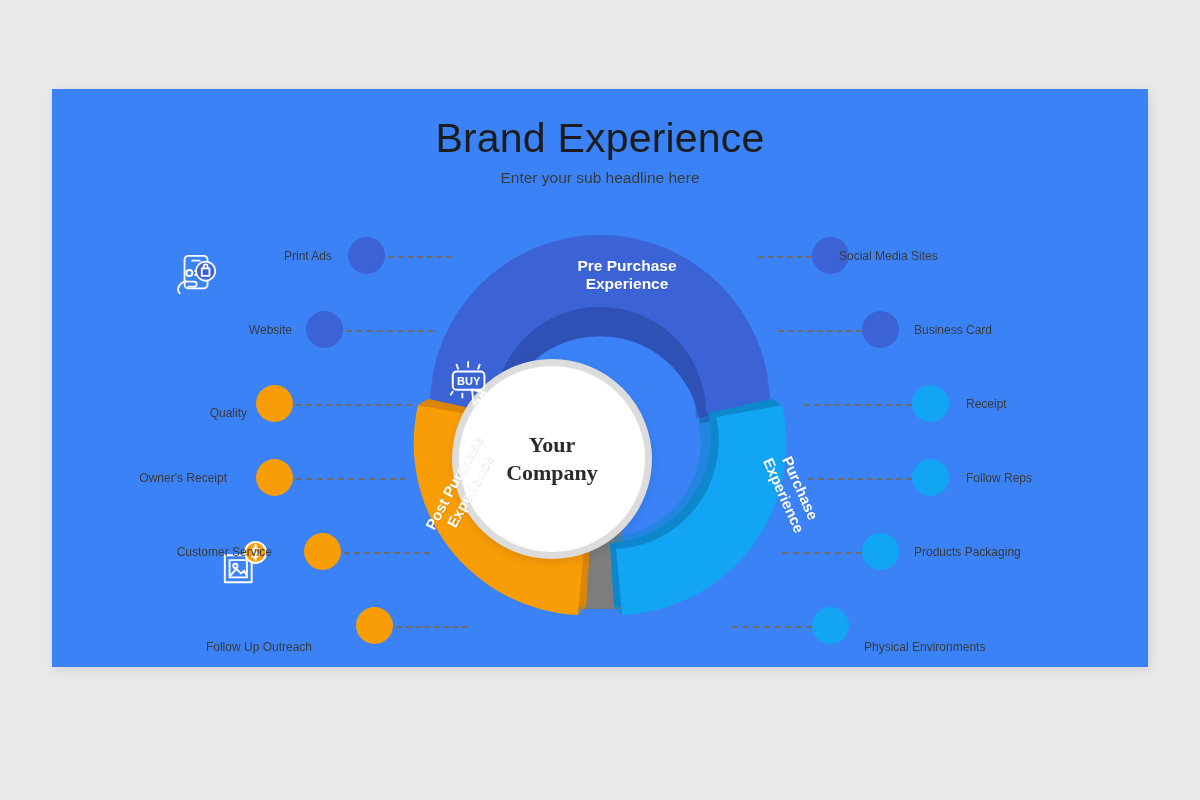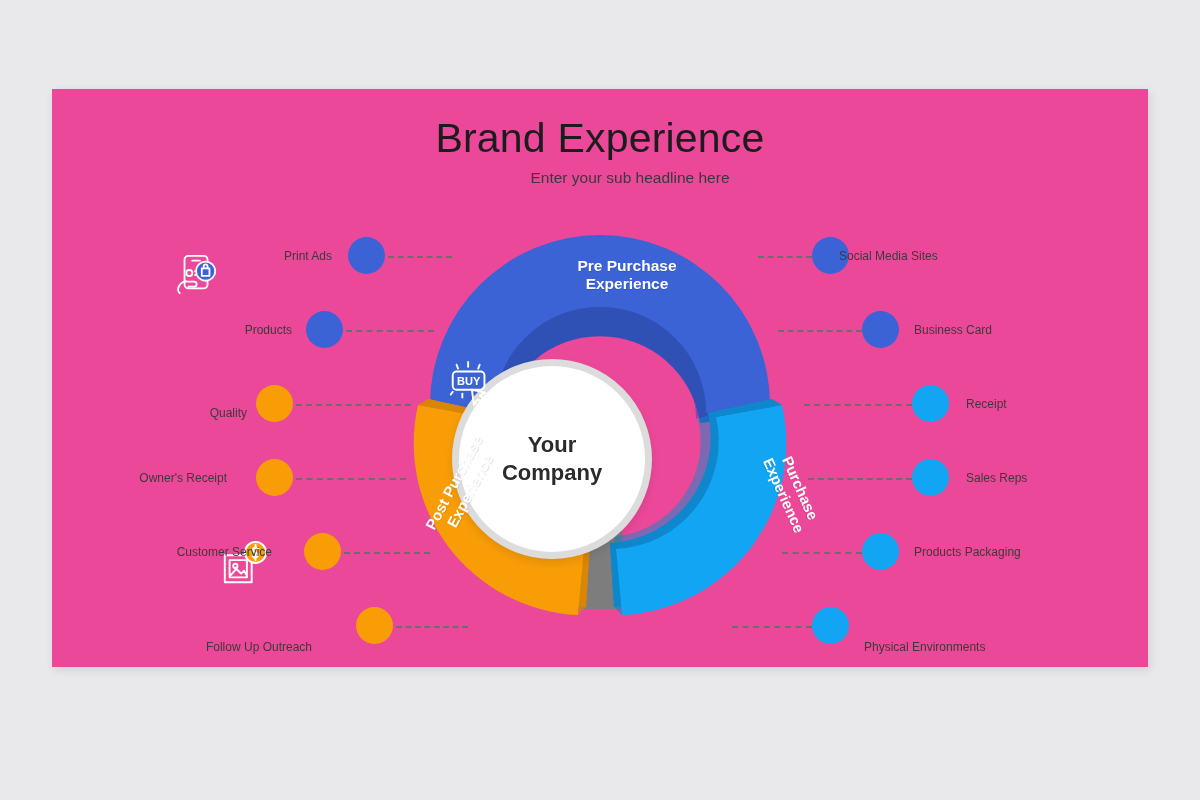--- a/index.html
+++ b/index.html
@@ -10,41 +10,40 @@
     overflow: hidden;
   }
   #stage {
     position: relative;
     width: 1200px; height: 800px;
   }
   #slide-card {
     position: absolute;
     left: 52px; top: 89px;
     width: 1096px; height: 578px;
-    background: #ec4899;
+    background: #3b82f6;
     box-shadow: 2px 3px 9px rgba(0,0,0,0.10);
   }
   #page-title {
     position: absolute;
     left: 0; top: 26px;
     width: 1096px;
     text-align: center;
     font-size: 41px;
     font-weight: normal;
     color: #1c1c1c;
     letter-spacing: 0.2px;
   }
   #page-subtitle {
     position: absolute;
     left: 0; top: 80px;
     width: 1096px;
     text-align: center;
     font-size: 15.5px;
     color: #3a3a3a;
-    padding-left: 30px;
   }
 
   
   #diagram {
     position: absolute;
     left: 0; top: 0;
     width: 1096px; height: 618px;
   }
   #donut-svg { position: absolute; left: 348px; top: 120px; }
 
@@ -87,20 +86,21 @@
     justify-content: center;
     box-shadow: 0 4px 9px rgba(0,0,0,0.10);
   }
   #center-hub-text {
     font-size: 22px;
     font-weight: bold;
     color: #2b2b2b;
     text-align: center;
     line-height: 1.28;
     white-space: pre-line;
+    font-family: Liberation Serif, serif;
   }
 
   .seg-icon { position: absolute; pointer-events: none; }
   #icon-pre { left: 122px; top: 163px; }
   #icon-purchase { left: 393px; top: 270px; }
   #icon-post { left: 167px; top: 450px; }
 
   
   .node { position: absolute; }
   .node-dot {
@@ -233,21 +233,21 @@
         </g>
       </svg>
 
       <div class="node">
         <div class="node-label left" style="left:120px; top:161px; width:160px;">Print Ads</div>
         <div class="node-dot" style="left:296px; top:148px; background:#3B63D6;"></div>
         <div class="node-line" style="left:336px; top:167px; width:64px;"></div>
       </div>
 
       <div class="node">
-        <div class="node-label left" style="left:80px; top:235px; width:160px;">Products</div>
+        <div class="node-label left" style="left:80px; top:235px; width:160px;">Website</div>
         <div class="node-dot" style="left:254px; top:222px; background:#3B63D6;"></div>
         <div class="node-line" style="left:294px; top:241px; width:88px;"></div>
       </div>
 
       <div class="node">
         <div class="node-label left" style="left:40px; top:309px; width:155px;margin-top:9px;">Quality</div>
         <div class="node-dot" style="left:204px; top:296px; background:#F99D07;"></div>
         <div class="node-line" style="left:244px; top:315px; width:115px;"></div>
       </div>
 
@@ -283,21 +283,21 @@
 
       <div class="node">
         <div class="node-line" style="left:752px; top:315px; width:108px;"></div>
         <div class="node-dot" style="left:860px; top:296px; background:#12A5F4;"></div>
         <div class="node-label right" style="left:914px; top:309px; width:200px;">Receipt</div>
       </div>
 
       <div class="node">
         <div class="node-line" style="left:756px; top:389px; width:104px;"></div>
         <div class="node-dot" style="left:860px; top:370px; background:#12A5F4;"></div>
-        <div class="node-label right" style="left:914px; top:383px; width:200px;">Sales Reps</div>
+        <div class="node-label right" style="left:914px; top:383px; width:200px;">Follow Reps</div>
       </div>
 
       <div class="node">
         <div class="node-line" style="left:730px; top:463px; width:80px;"></div>
         <div class="node-dot" style="left:810px; top:444px; background:#12A5F4;"></div>
         <div class="node-label right" style="left:862px; top:457px; width:230px;">Products Packaging</div>
       </div>
 
       <div class="node">
         <div class="node-line" style="left:680px; top:537px; width:80px;"></div>

